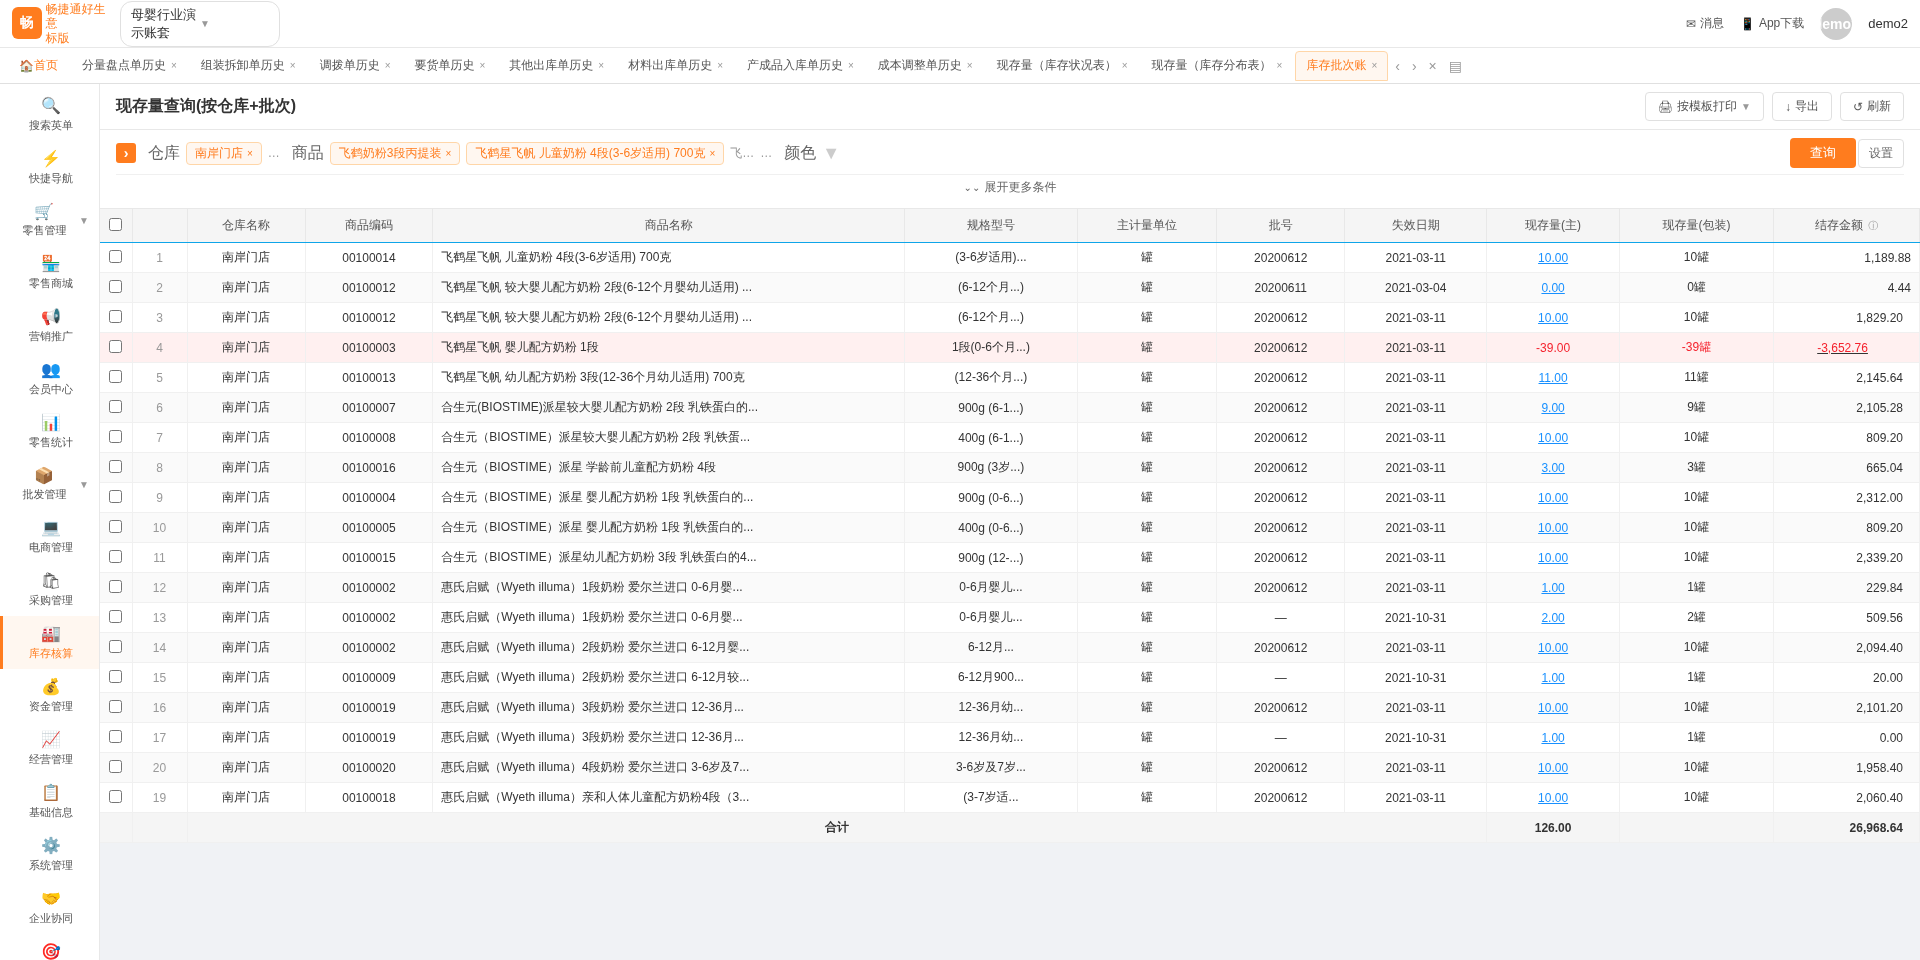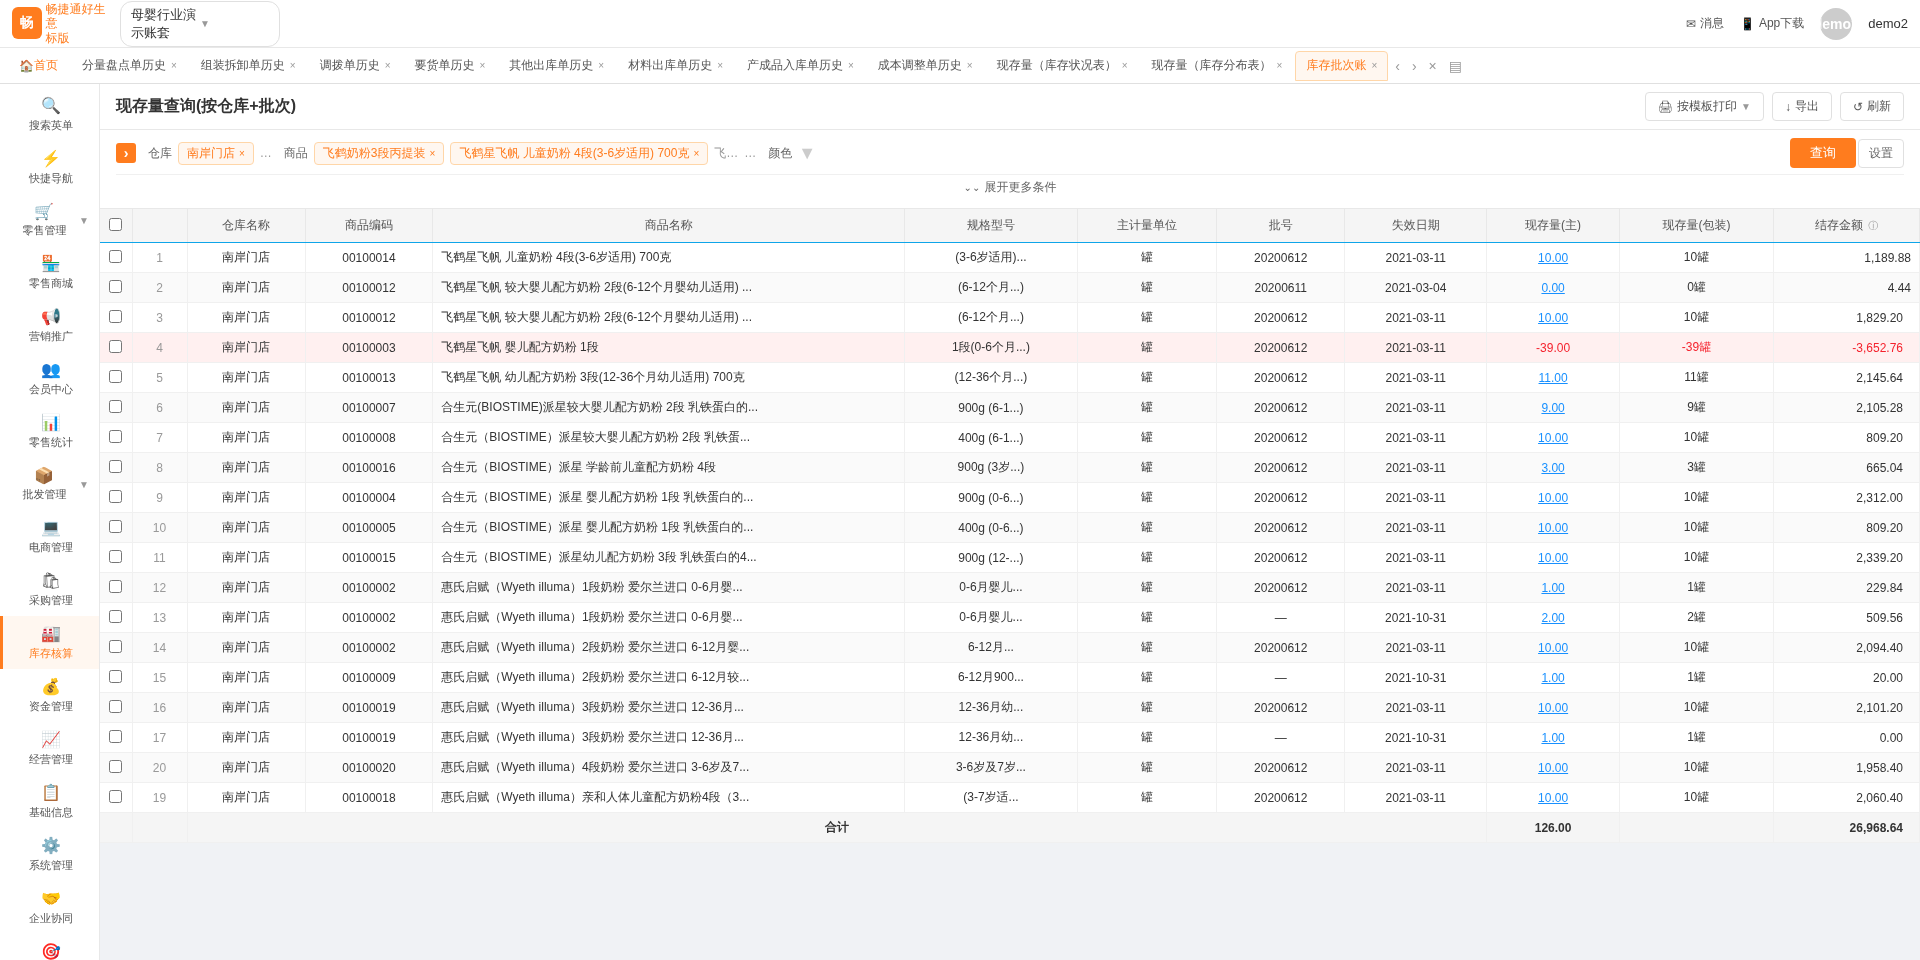--- a/index.html
+++ b/index.html
@@ -194,21 +194,21 @@
       display: flex;
       align-items: center;
       gap: 12px;
       flex-wrap: wrap;
     }
     .filter-group {
       display: flex;
       align-items: center;
       gap: 6px;
     }
-    .filter-label { color: #666; white-space: nowrap; font-size: 12px; }
+    .filter-label { color: #666; white-space: nowrap; font-size: 16px; }
     .filter-tag {
       display: flex;
       align-items: center;
       gap: 4px;
       background: #fff7f0;
       border: 1px solid #ffd6a8;
       border-radius: 4px;
       padding: 2px 8px;
       color: #ff7c1e;
       font-size: 12px;
@@ -638,21 +638,21 @@
     <td><span class="row-num">4</span></td>
     <td>南岸门店</td>
     <td>00100003</td>
     <td style="text-align:left;max-width:260px;overflow:hidden;text-overflow:ellipsis;">飞鹤星飞帆 婴儿配方奶粉 1段</td>
     <td>1段(0-6个月...)</td>
     <td>罐</td>
     <td>20200612</td>
     <td>2021-03-11</td>
     <td><span class="red-val">-39.00</span></td>
     <td><span class="red-val">-39罐</span></td>
-    <td style="text-align:right;padding-right:16px;"><span class="red-val">-3,652.76</span></td>
+    <td style="text-align:center;padding-right:16px;text-decoration:underline;"><span class="red-val">-3,652.76</span></td>
   </tr>
             <tr>
     <td class="checkbox-cell">
       <input type="checkbox" style="">
     </td>
     <td><span class="row-num">5</span></td>
     <td>南岸门店</td>
     <td>00100013</td>
     <td style="text-align:left;max-width:260px;overflow:hidden;text-overflow:ellipsis;">飞鹤星飞帆 幼儿配方奶粉 3段(12-36个月幼儿适用) 700克</td>
     <td>(12-36个月...)</td>

